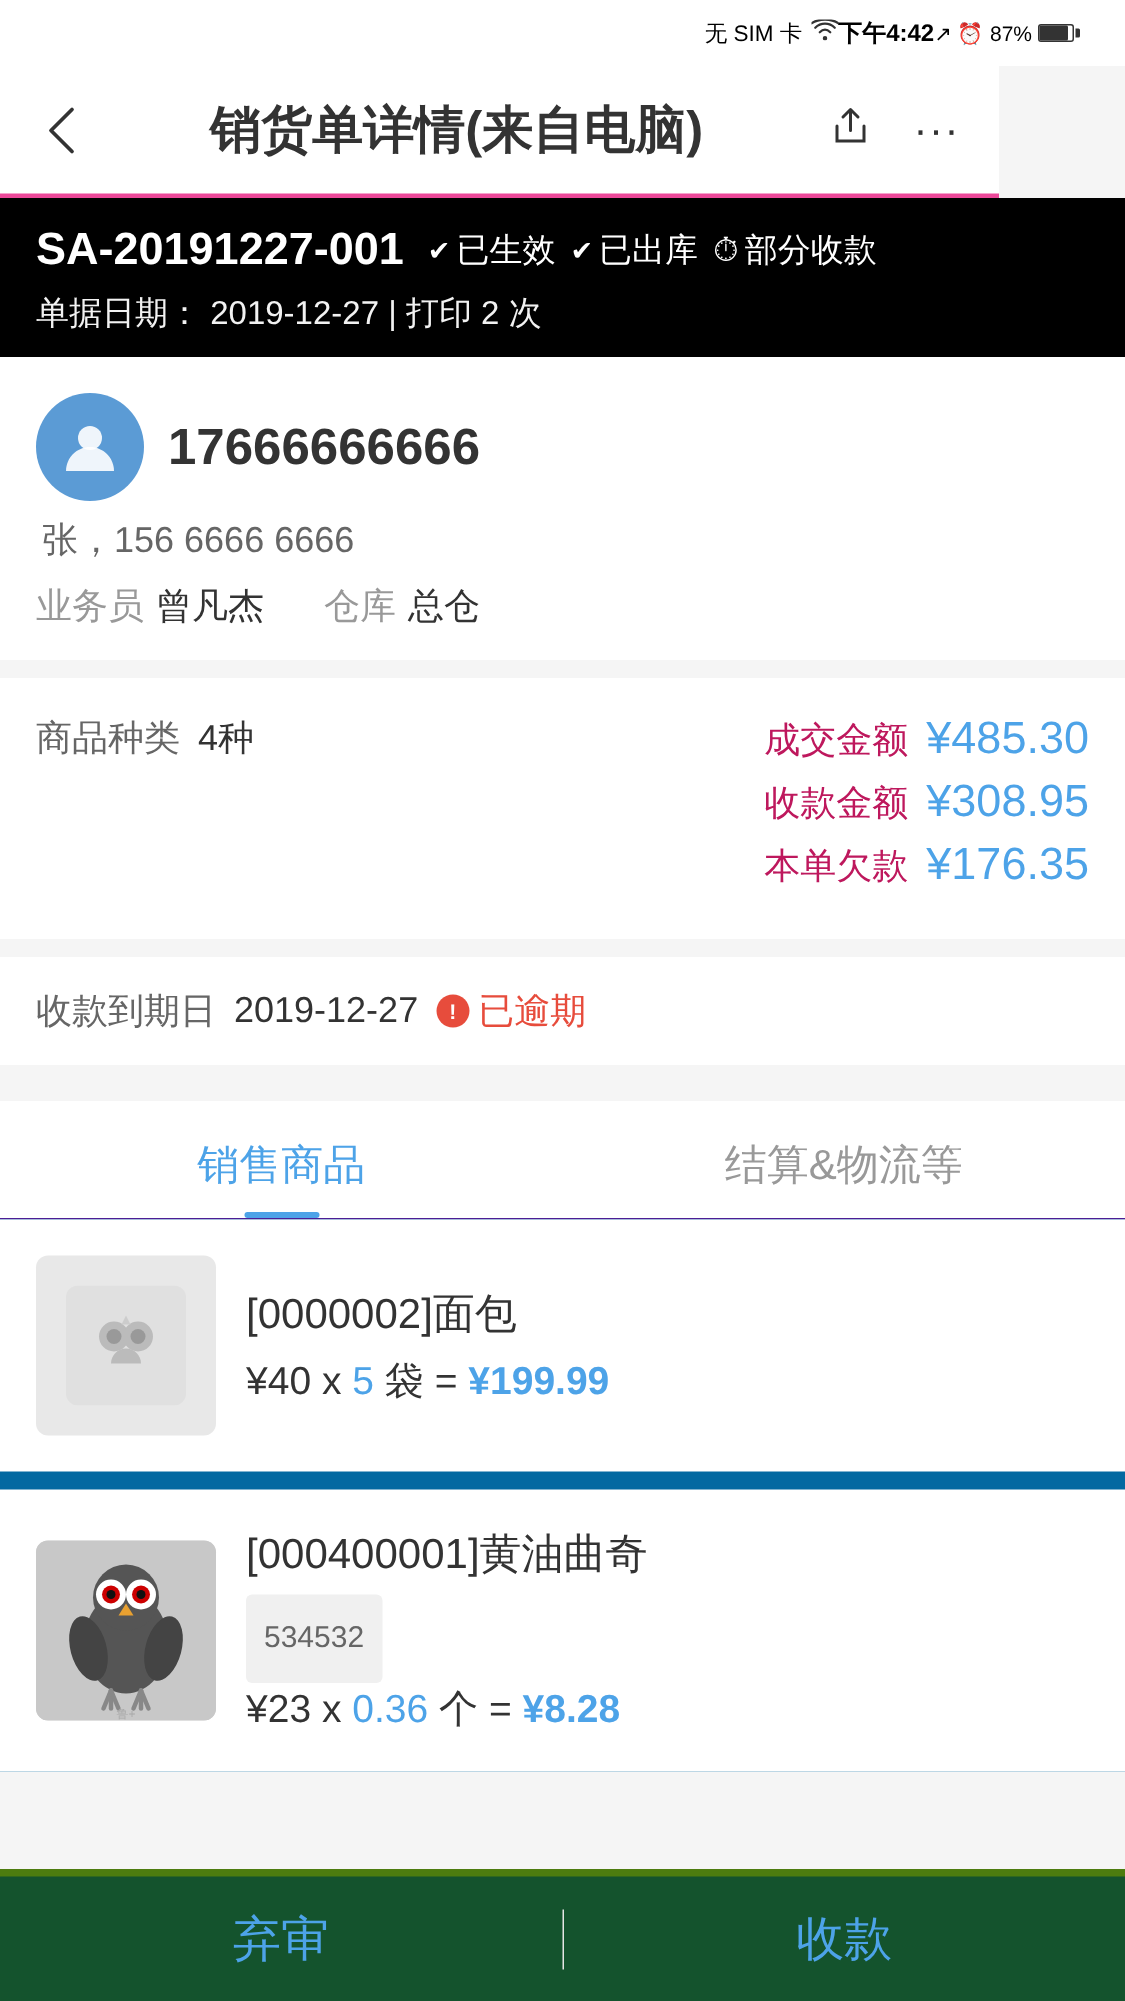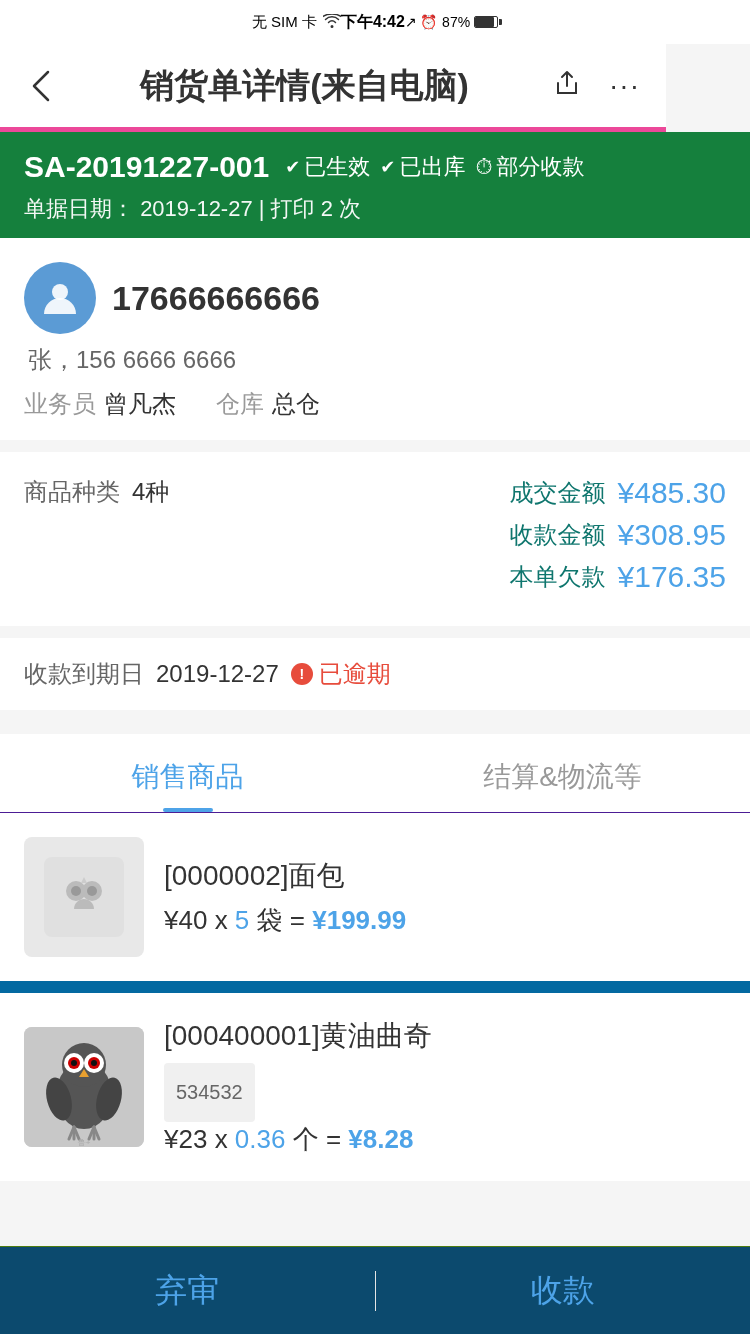--- a/index.html
+++ b/index.html
@@ -12,21 +12,21 @@
       overflow-x: hidden;
     }
 
     
     .status-bar {
       width: 750px;
       height: 44px;
       background: #fff;
       display: flex;
       align-items: center;
-      justify-content: center;
+      justify-content: flex-end;
       padding: 0 34px;
       font-size: 15px;
       font-weight: 500;
     }
     .status-left { display: flex; align-items: center; gap: 6px; }
     .status-center { font-size: 16px; font-weight: 600; }
     .status-right { display: flex; align-items: center; gap: 4px; font-size: 14px; }
     .battery-bar {
       display: inline-block;
       width: 24px; height: 12px;
@@ -51,21 +51,21 @@
 
     
     .nav-bar {
       width: 666px;
       height: 88px;
       background: #fff;
       display: flex;
       align-items: center;
       justify-content: space-between;
       padding: 0 20px;
-      border-bottom: 5px solid #ec4899;
+      border-bottom: 3px solid #ec4899;
       gap: 42px;
     }
     .nav-back {
       font-size: 26px;
       color: #333;
       cursor: pointer;
       padding: 10px;
       display: flex;
       align-items: center;
     }
@@ -77,21 +77,21 @@
     .nav-actions { display: flex; align-items: center; gap: 16px; }
     .nav-action-btn {
       font-size: 22px;
       color: #333;
       cursor: pointer;
       padding: 6px;
     }
 
     
     .header-banner {
-      background: #15803d;
+      background: #000000;
       padding: 18px 24px 14px;
     }
     .banner-top {
       display: flex;
       align-items: center;
       gap: 16px;
       margin-bottom: 10px;
     }
     .banner-order-id {
       font-size: 30px;
@@ -184,21 +184,21 @@
       font-weight: 500;
     }
     .stats-right { text-align: right; }
     .amount-row {
       display: flex;
       align-items: center;
       justify-content: flex-end;
       gap: 12px;
       margin-bottom: 8px;
     }
-    .amount-label { font-size: 24px; color: #0f766e; }
+    .amount-label { font-size: 24px; color: #be185d; }
     .amount-value { font-size: 30px; color: #4da3e8; font-weight: 500; }
 
     
     .overdue-section {
       background: #fff;
       padding: 20px 24px;
       margin-bottom: 12px;
       display: flex;
       align-items: center;
       gap: 12px;
@@ -302,22 +302,22 @@
     .price-highlight { color: #4da3e8; font-weight: 500; }
     .price-total { color: #4da3e8; font-weight: 600; }
 
     
     .bottom-bar {
       position: fixed;
       bottom: 0;
       left: 0;
       width: 750px;
       height: 88px;
-      background: #0c4a6e;
-      border-top: 1px solid #4d7c0f;
+      background: #14532d;
+      border-top: 5px solid #4d7c0f;
       display: flex;
       align-items: center;
     }
     .bottom-btn {
       flex: 1;
       text-align: center;
       font-size: 32px;
       font-weight: 500;
       cursor: pointer;
       height: 100%;

